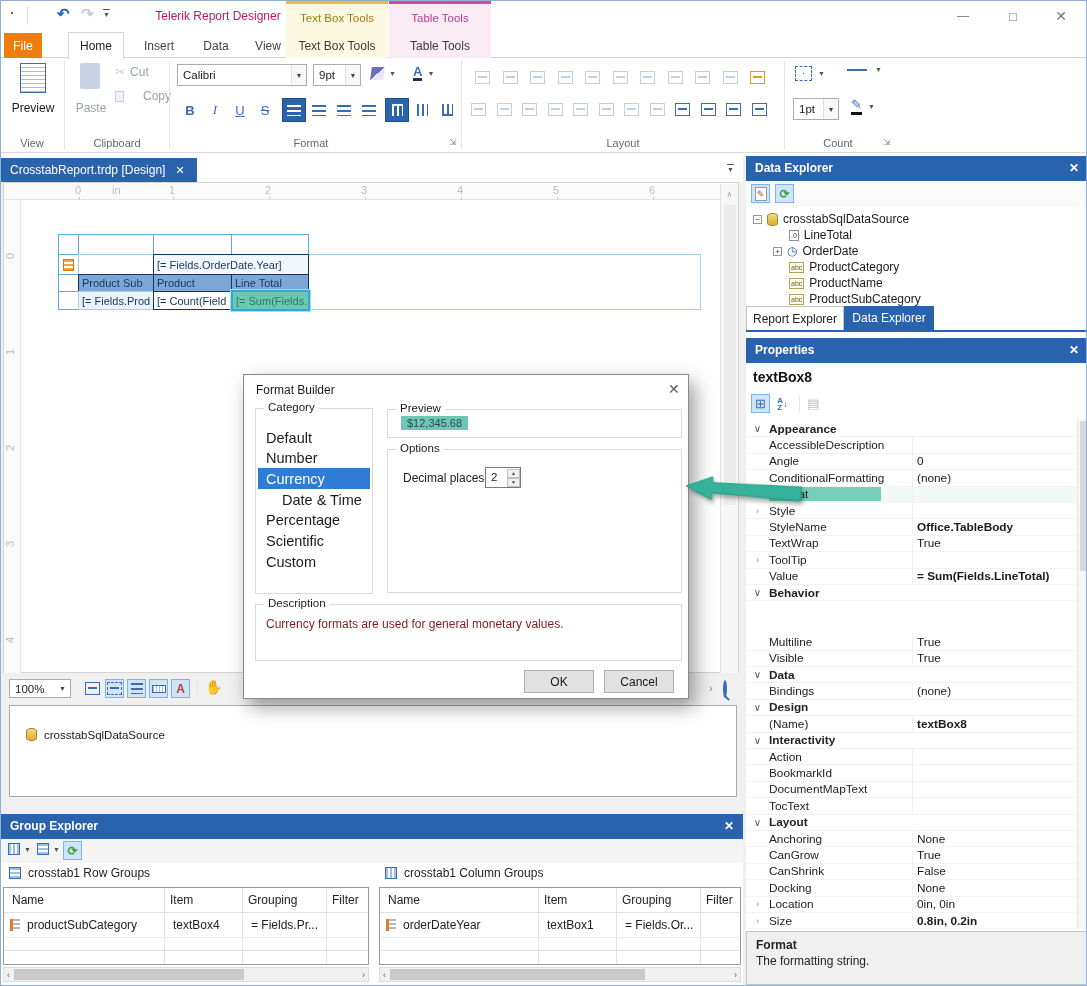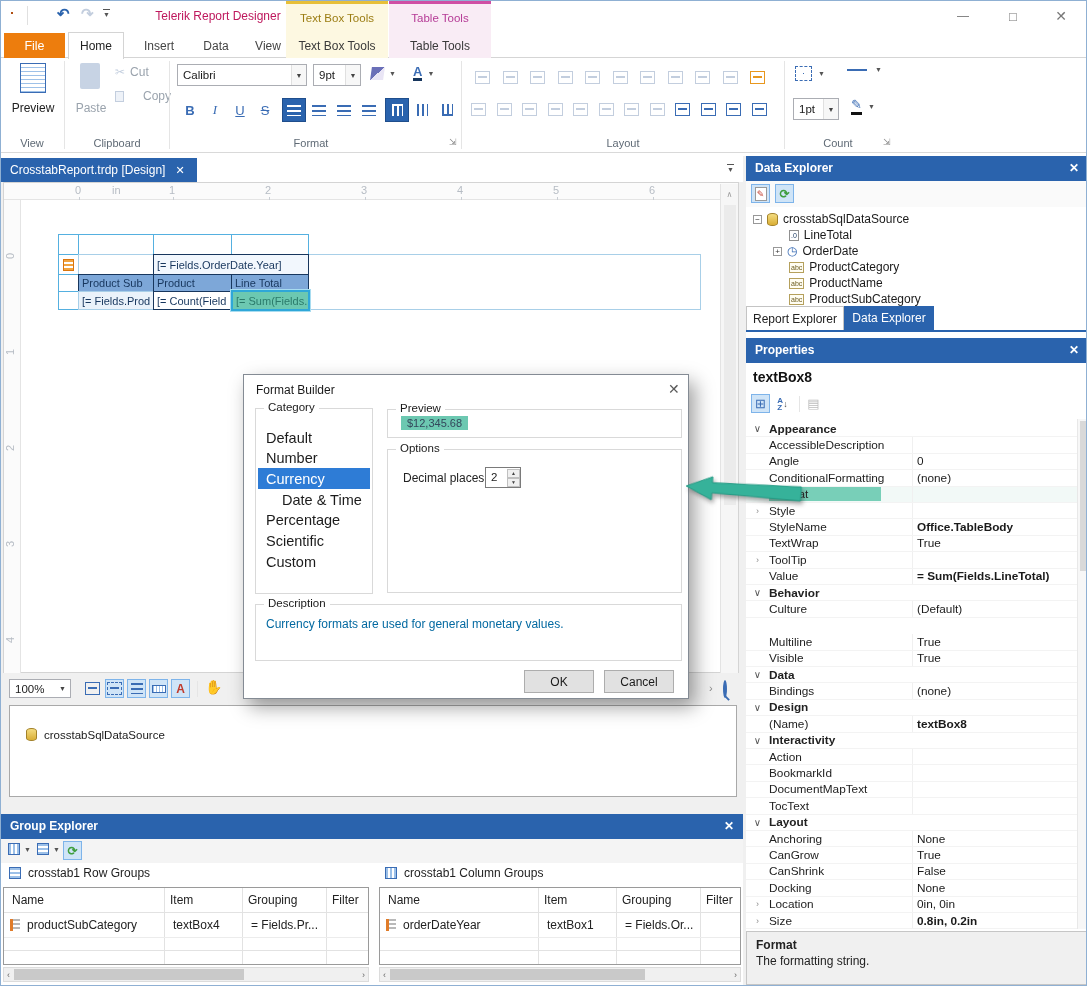--- a/index.html
+++ b/index.html
@@ -86,21 +86,21 @@
     <div class="ctxhdr" style="left:285px;width:102px;background:#fdf8e1;border-top:3px solid #e7bf38;color:#9b7d13"><span>Text Box Tools</span></div>
     <div class="ctxhdr" style="left:388px;width:102px;background:#f9ecf5;border-top:3px solid #cf4fa4;color:#b53a96"><span>Table Tools</span></div>
     <div class="wbtn" style="left:945px">—</div>
     <div class="wbtn" style="left:995px;font-size:13px">□</div>
     <div class="wbtn" style="left:1043px;font-size:14px">✕</div>
   </div>
 
   <div class="a" style="left:0;top:30px;width:1085px;height:27px;background:#fff;border-bottom:1px solid #d5d5d5">
     <div class="a" style="left:285px;top:0;width:102px;height:27px;background:#fdf8e1"></div>
     <div class="a" style="left:388px;top:0;width:102px;height:27px;background:#f9ecf5"></div>
-    <div class="a flex" style="left:3px;top:2px;width:61px;height:25px;background:#ed7d0d;color:#fff;justify-content:center;font-size:12.5px">
+    <div class="a flex" style="left:3px;top:2px;width:38px;height:25px;background:#ed7d0d;color:#fff;justify-content:center;font-size:12.5px">
         <span>File</span>
       </div>
     <div class="a flex" style="left:67px;top:1px;width:56px;height:27px;background:#fff;border:1px solid #d4d4d4;border-bottom:none;justify-content:center;color:#222;z-index:2">
         <span>Home</span>
       </div>
     <div class="a flex" style="left:130px;top:2px;width:56px;height:25px;justify-content:center;color:#444">
         <span>Insert</span>
       </div>
     <div class="a flex" style="left:190px;top:2px;width:50px;height:25px;justify-content:center;color:#444">
         <span>Data</span>
@@ -450,21 +450,21 @@
         <span style="flex:1;font-size:11.5px;padding:3px 0 0 5px">2</span>
         <span style="display:flex;flex-direction:column;justify-content:center">
             <span class="spin">▲</span>
             <span class="spin">▼</span>
           </span>
       </div>
     </div>
 
     <div class="gbx" style="left:11px;top:229px;width:427px;height:57px">
       <span class="lg">Description</span>
-      <span style="position:absolute;left:10px;top:12px;font-size:12px;color:#0369a1">Currency formats are used for general monetary values.</span>
+      <span style="position:absolute;left:10px;top:12px;font-size:12px;color:#7f1d1d">Currency formats are used for general monetary values.</span>
     </div>
     <div class="btn a" style="left:280px;top:295px;width:70px;height:23px">
         <span>OK</span>
       </div>
     <div class="btn a" style="left:360px;top:295px;width:70px;height:23px">
         <span>Cancel</span>
       </div>
   <div class="cat" style="left: 14px; top: 52px; width: 112px;">Default</div>
       <div class="cat" style="left: 14px; top: 72.7px; width: 112px;">Number</div>
       <div class="cat sel" style="left: 14px; top: 93.4px; width: 112px;">Currency</div>
@@ -567,25 +567,20 @@
     </div>
     <div class="prow" style="top: 567.6px;">
       <span class="pg"></span>
       <span class="pn">Value</span>
       <span class="pv pb">= Sum(Fields.LineTotal)</span>
     </div>
     <div class="prow pcat" style="top: 584px;">
       <span class="pg">∨</span>
       <span class="pn">Behavior</span>
     </div>
-    <div class="prow" style="top: 600.4px;">
-      <span class="pg"></span>
-      <span class="pn">Culture</span>
-      <span class="pv">(Default)</span>
-    </div>
     <div class="prow" style="top: 616.8px; margin-top: 36px;">
       <span class="pg"></span>
       <span class="pn">KeepTogether</span>
       <span class="pv">True</span>
     </div>
     <div class="prow" style="top: 633.2px;">
       <span class="pg"></span>
       <span class="pn">Multiline</span>
       <span class="pv">True</span>
     </div>

